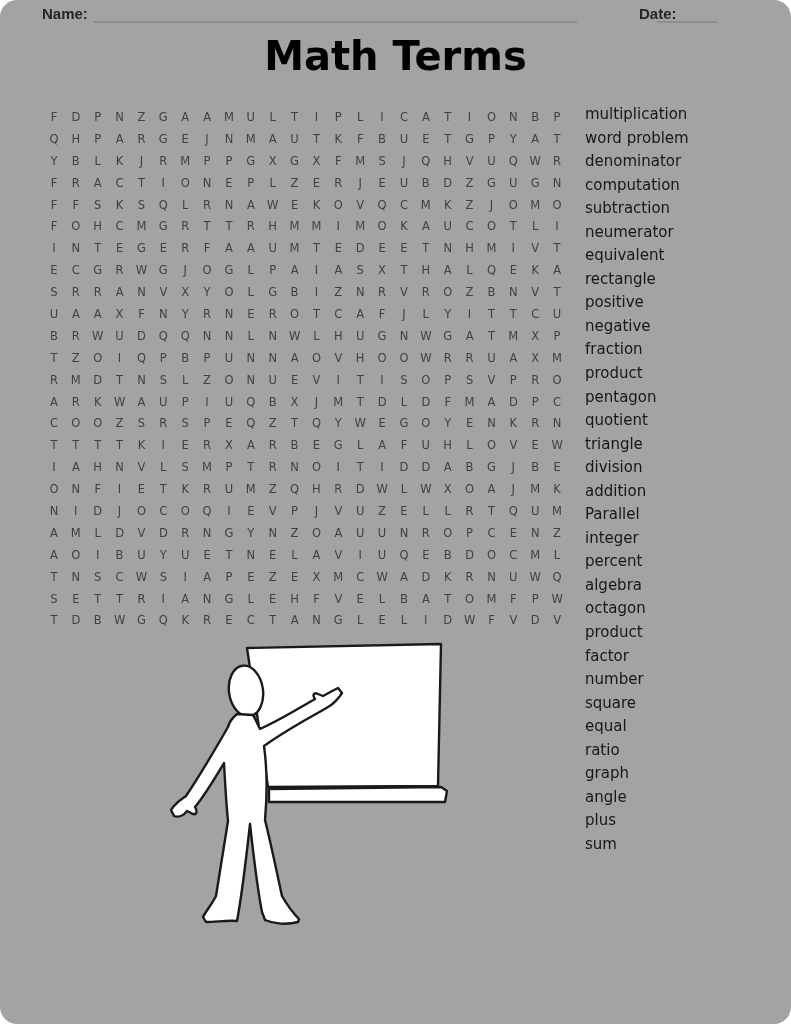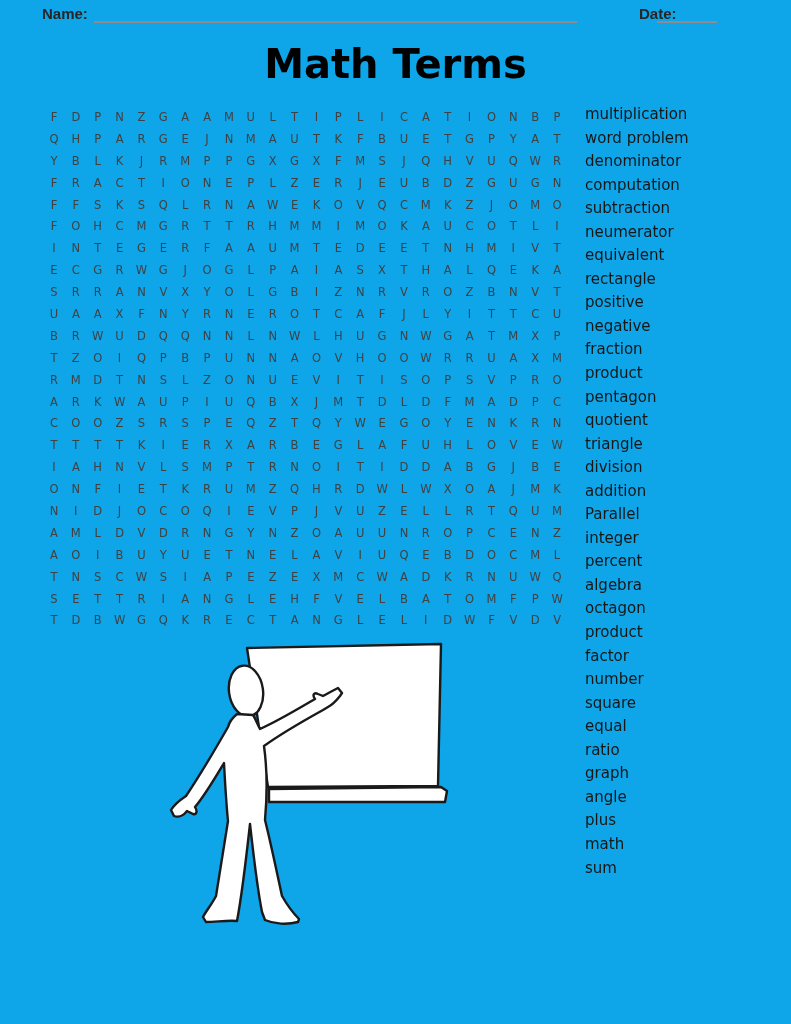--- a/index.html
+++ b/index.html
@@ -1,21 +1,22 @@
 <!DOCTYPE html>
 <html><head>
 <meta charset="utf-8">
 <style>
   html,body { margin:0; padding:0; background:#ffffff; }
   .page {
     position:relative;
     width:791px; height:1024px;
-    background:#0ea5e9;
+    background:#a3a3a3;
     font-family:"Liberation Sans", sans-serif;
     overflow:hidden;
+    border-radius:17px;
   }
   
   .name-label {
     position:absolute; left:42px; top:5px;
     font-size:15px; font-weight:600; color:#262626;
   }
   .name-line {
     position:absolute; left:94px; top:3px;
     width:483px; height:18px;
     border-bottom:2px solid #8d8d8d;
@@ -25,21 +26,21 @@
     font-size:15px; font-weight:600; color:#262626;
   }
   .date-line {
     position:absolute; left:657px; top:3px;
     width:60px; height:18px;
     border-bottom:2px solid #8d8d8d;
   }
   
   .title {
     position:absolute; left:0; right:0; top:33px;
-    margin:8px; text-align:center;
+    margin:0; text-align:center;
     font-family:"DejaVu Sans", sans-serif;
     font-size:40px; font-weight:700; color:#000000;
   }
   
   .grid {
     position:absolute; left:43px; top:106px;
     width:525px;
   }
   .grid-row { display:flex; height:21.9px; }
   .cell {
@@ -728,21 +729,20 @@
       <div class="word">octagon</div>
       <div class="word">product</div>
       <div class="word">factor</div>
       <div class="word">number</div>
       <div class="word">square</div>
       <div class="word">equal</div>
       <div class="word">ratio</div>
       <div class="word">graph</div>
       <div class="word">angle</div>
       <div class="word">plus</div>
-      <div class="word">math</div>
       <div class="word">sum</div>
     </div>
 
   <div class="figure">
     <svg viewBox="0 0 330 310" width="330" height="310">
       <g fill="#ffffff" stroke="#1a1a1a" stroke-width="2.4" stroke-linejoin="round" stroke-linecap="round">
         <polygon points="97,18 291,14 288,156 118,157"></polygon>
         <polygon points="119,159 291,157 297,161 295,172 119,172"></polygon>
         <ellipse cx="96" cy="61" rx="17" ry="25.5" transform="rotate(-8 96 61)"></ellipse>
         <path d="

